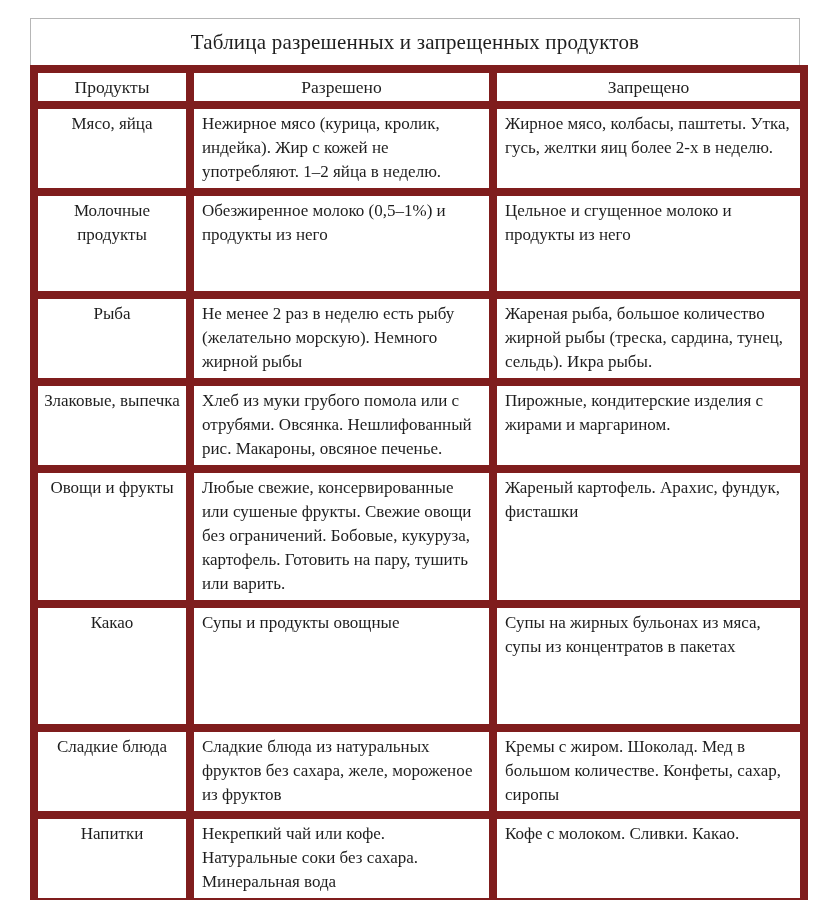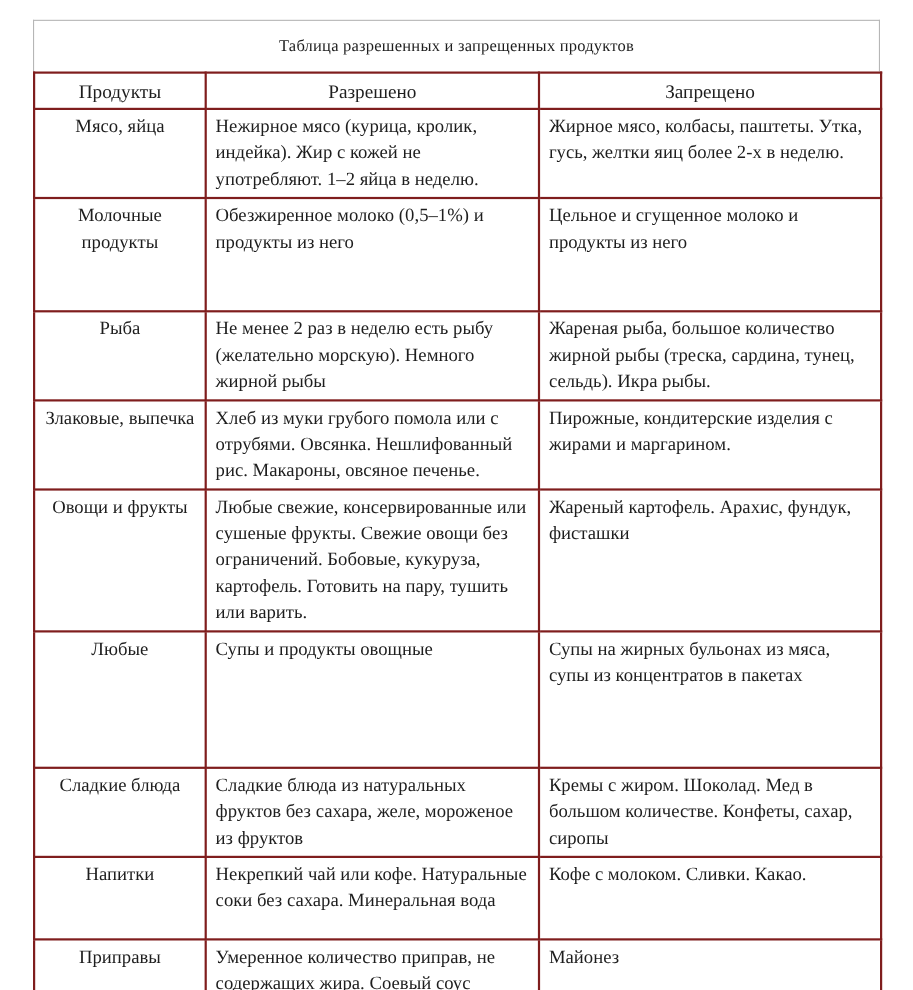--- a/index.html
+++ b/index.html
@@ -19,33 +19,33 @@
   }
   .title-box {
     box-sizing: border-box;
     width: 100%;
     height: 47px;
     border: 1px solid #b6b6b6;
     border-bottom: none;
     display: flex;
     align-items: center;
     justify-content: center;
-    font-size: 15px;
+    font-size: 21px;
     letter-spacing: 0.2px;
   }
   table.products {
     width: 100%;
     border-collapse: collapse;
     table-layout: fixed;
     font-size: 17px;
     line-height: 24px;
   }
   table.products th,
   table.products td {
-    border: 2px solid #7f1d1d;
+    border: 8px solid #7f1d1d;
     box-sizing: border-box;
   }
   table.products th {
     font-weight: normal;
     font-size: 17.5px;
     height: 33px;
     text-align: center;
     vertical-align: middle;
     padding: 2px 4px;
   }
@@ -112,21 +112,21 @@
           <td class="product">Злаковые, выпечка</td>
           <td class="allowed">Хлеб из муки грубого помола или с отрубями. Овсянка. Нешлифованный рис. Макароны, овсяное печенье.</td>
           <td class="forbidden">Пирожные, кондитерские изделия с жирами и маргарином.</td>
         </tr>
         <tr>
           <td class="product">Овощи и фрукты</td>
           <td class="allowed">Любые свежие, консервированные или сушеные фрукты. Свежие овощи без ограничений. Бобовые, кукуруза, картофель. Готовить на пару, тушить или варить.</td>
           <td class="forbidden">Жареный картофель. Арахис, фундук, фисташки</td>
         </tr>
         <tr>
-          <td class="product">Любые</td>
+          <td class="product">Какао</td>
           <td class="allowed">Супы и продукты овощные</td>
           <td class="forbidden">Супы на жирных бульонах из мяса, супы из концентратов в пакетах</td>
         </tr>
         <tr>
           <td class="product">Сладкие блюда</td>
           <td class="allowed">Сладкие блюда из натуральных фруктов без сахара, желе, мороженое из фруктов</td>
           <td class="forbidden">Кремы с жиром. Шоколад. Мед в большом количестве. Конфеты, сахар, сиропы</td>
         </tr>
         <tr>
           <td class="product">Напитки</td>

